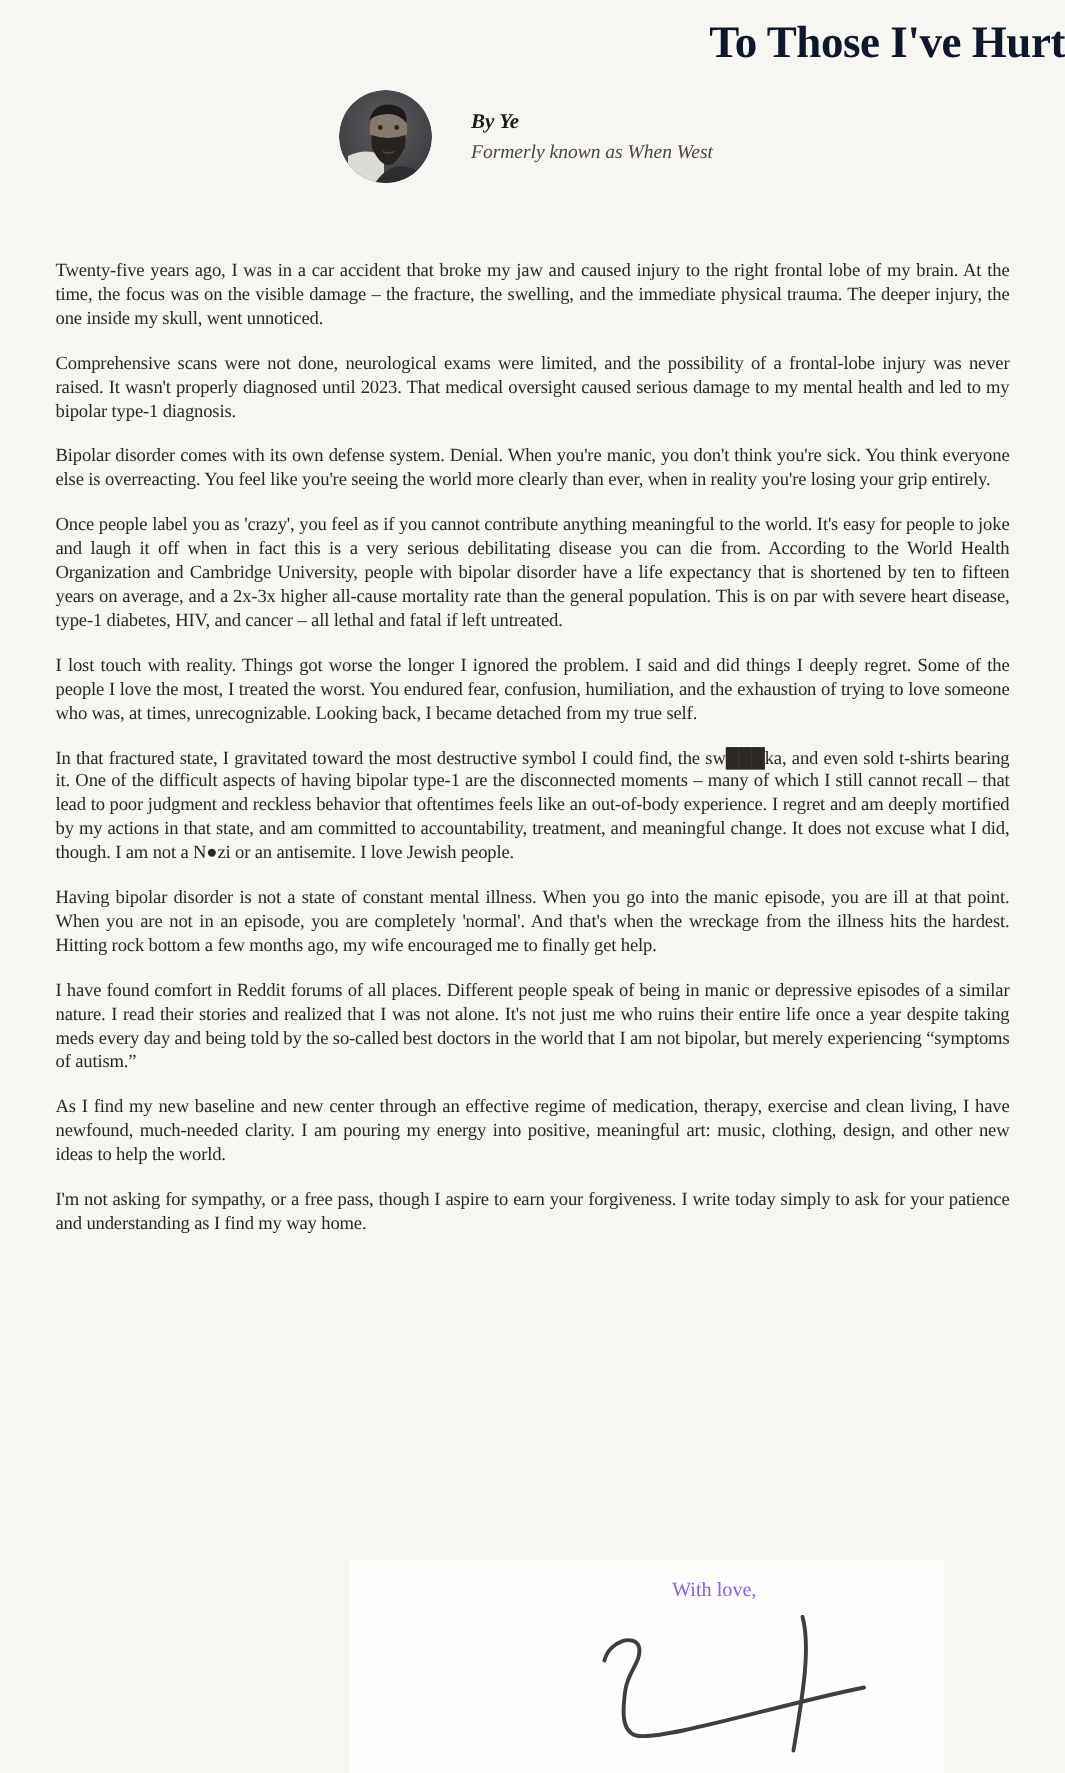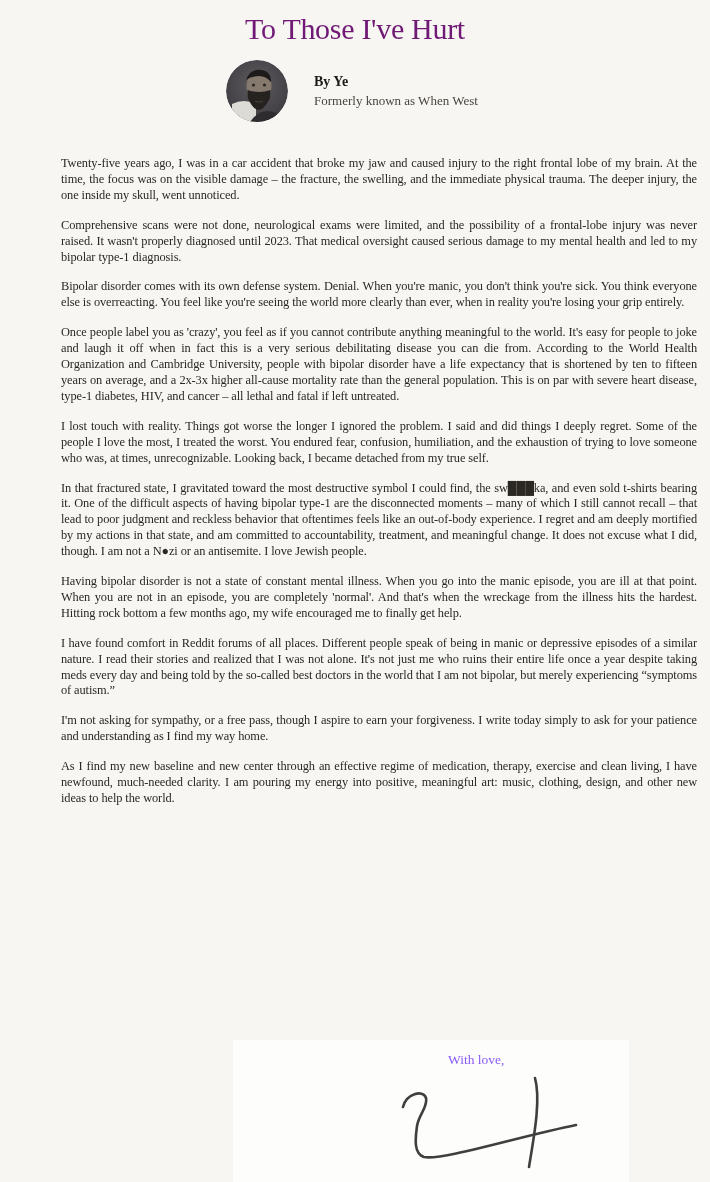--- a/index.html
+++ b/index.html
@@ -12,60 +12,60 @@
     width: 710px;
     height: 1182px;
     background: #f7f6f3;
     overflow: hidden;
   }
   .title {
     position: absolute;
     top: 12px;
     left: 0;
     width: 100%;
-    text-align: center;
+    text-align: right;
     font-size: 30px;
-    font-weight: 400;
+    font-weight: 700;
     letter-spacing: -0.3px;
-    color: #701a75;
+    color: #0f172a;
     margin: 0;
   }
   .byline {
     position: absolute;
     top: 60px;
     left: 0;
     width: 100%;
     display: flex;
     justify-content: center;
     align-items: center;
     gap: 26px;
+    font-style: italic;
   }
   .byline .avatar-wrap {
     width: 62px;
     height: 62px;
     border-radius: 50%;
     overflow: hidden;
     flex: 0 0 auto;
   }
   .byline-text { display: flex; flex-direction: column; gap: 3px; min-width: 170px; }
   .byline-name {
     font-size: 14px;
     font-weight: 700;
     color: #1c1a18;
   }
   .byline-subtitle {
     font-size: 13px;
     color: #4a453e;
   }
   .letter-body {
     position: absolute;
-    top: 156px;
+    top: 173px;
     left: 37px;
     width: 636px;
-    margin-left: 24px;
   }
   .letter-body p {
     margin: 0 0 14px 0;
     font-size: 12.4px;
     line-height: 15.9px;
     letter-spacing: -0.1px;
     text-align: justify;
     color: #2b2823;
   }
   .signature-panel {
@@ -132,22 +132,22 @@
 
   <div class="letter-body">
     <p>Twenty-five years ago, I was in a car accident that broke my jaw and caused injury to the right frontal lobe of my brain. At the time, the focus was on the visible damage – the fracture, the swelling, and the immediate physical trauma. The deeper injury, the one inside my skull, went unnoticed.</p>
     <p>Comprehensive scans were not done, neurological exams were limited, and the possibility of a frontal-lobe injury was never raised. It wasn't properly diagnosed until 2023. That medical oversight caused serious damage to my mental health and led to my bipolar type-1 diagnosis.</p>
     <p>Bipolar disorder comes with its own defense system. Denial. When you're manic, you don't think you're sick. You think everyone else is overreacting. You feel like you're seeing the world more clearly than ever, when in reality you're losing your grip entirely.</p>
     <p>Once people label you as 'crazy', you feel as if you cannot contribute anything meaningful to the world. It's easy for people to joke and laugh it off when in fact this is a very serious debilitating disease you can die from. According to the World Health Organization and Cambridge University, people with bipolar disorder have a life expectancy that is shortened by ten to fifteen years on average, and a 2x-3x higher all-cause mortality rate than the general population.  This is on par with severe heart disease, type-1 diabetes, HIV, and cancer – all lethal and fatal if left untreated.</p>
     <p>I lost touch with reality. Things got worse the longer I ignored the problem. I said and did things I deeply regret. Some of the people I love the most, I treated the worst. You endured fear, confusion, humiliation, and the exhaustion of trying to love someone who was, at times, unrecognizable. Looking back, I became detached from my true self.</p>
     <p>In that fractured state, I gravitated toward the most destructive symbol I could find, the sw███ka, and even sold t-shirts bearing it. One of the difficult aspects of having bipolar type-1 are the disconnected moments – many of which I still cannot recall – that lead to poor judgment and reckless behavior that oftentimes feels like an out-of-body experience. I regret and am deeply mortified by my actions in that state, and am committed to accountability, treatment, and meaningful change. It does not excuse what I did, though. I am not a N●zi or an antisemite. I love Jewish people.</p>
     <p>Having bipolar disorder is not a state of constant mental illness. When you go into the manic episode, you are ill at that point. When you are not in an episode, you are completely 'normal'. And that's when the wreckage from the illness hits the hardest. Hitting rock bottom a few months ago, my wife encouraged me to finally get help.</p>
     <p>I have found comfort in Reddit forums of all places. Different people speak of being in manic or depressive episodes of a similar nature. I read their stories and realized that I was not alone. It's not just me who ruins their entire life once a year despite taking meds every day and being told by the so-called best doctors in the world that I am not bipolar, but merely experiencing “symptoms of autism.”</p>
+    <p>As I find my new baseline and new center through an effective regime of medication, therapy, exercise and clean living, I have newfound, much-needed clarity. I am pouring my energy into positive, meaningful art: music, clothing, design, and other new ideas to help the world.</p>
     <p>I'm not asking for sympathy, or a free pass, though I aspire to earn your forgiveness. I write today simply to ask for your patience and understanding as I find my way home.</p>
-    <p>As I find my new baseline and new center through an effective regime of medication, therapy, exercise and clean living, I have newfound, much-needed clarity. I am pouring my energy into positive, meaningful art: music, clothing, design, and other new ideas to help the world.</p>
   </div>
 
   <div class="signature-panel"></div>
 
   <span class="valediction">With love,</span>
 
   <svg class="signature-svg" viewBox="0 0 200 105" xmlns="http://www.w3.org/2000/svg">
     <g fill="none" stroke="#3f3f3f" stroke-width="2.6" stroke-linecap="round" stroke-linejoin="round">
       <path d="M10,33 C13,20 30,15 33,24 C35,33 26,40 24,52 C22,66 21,80 31,83 C48,87 128,62 183,51"></path>
       <path d="M142,4 C148,26 141,62 136,93"></path>

